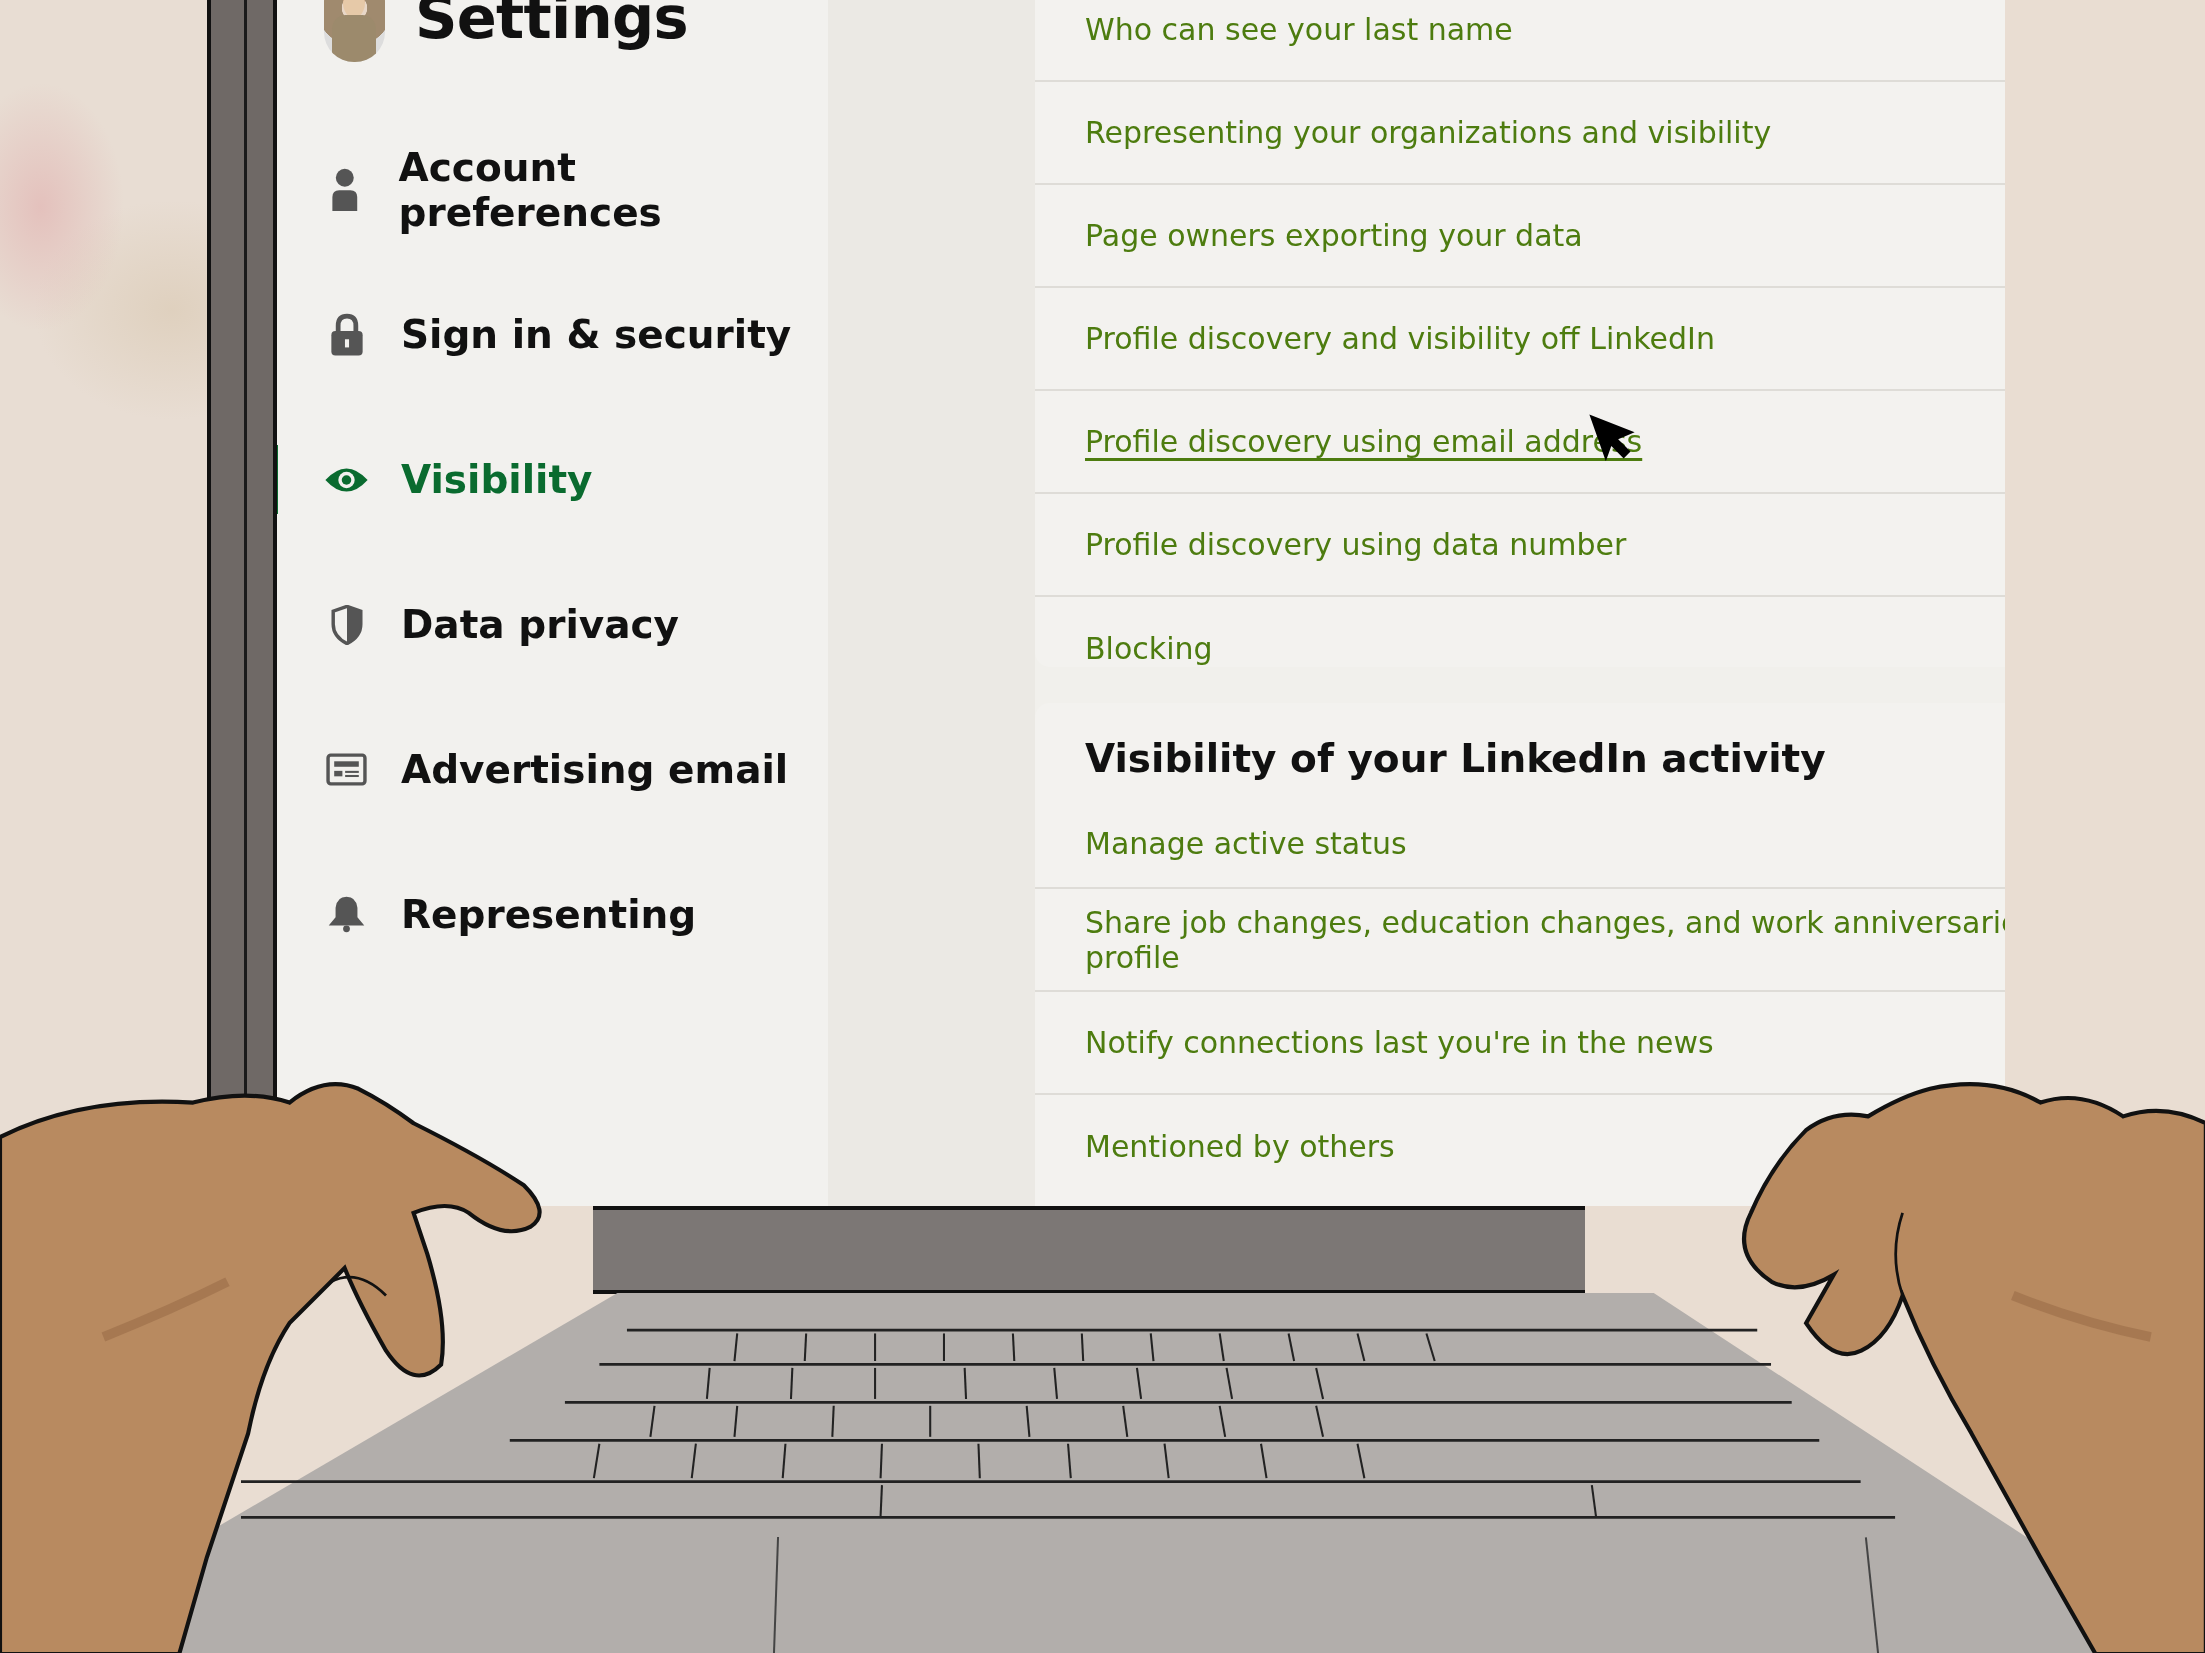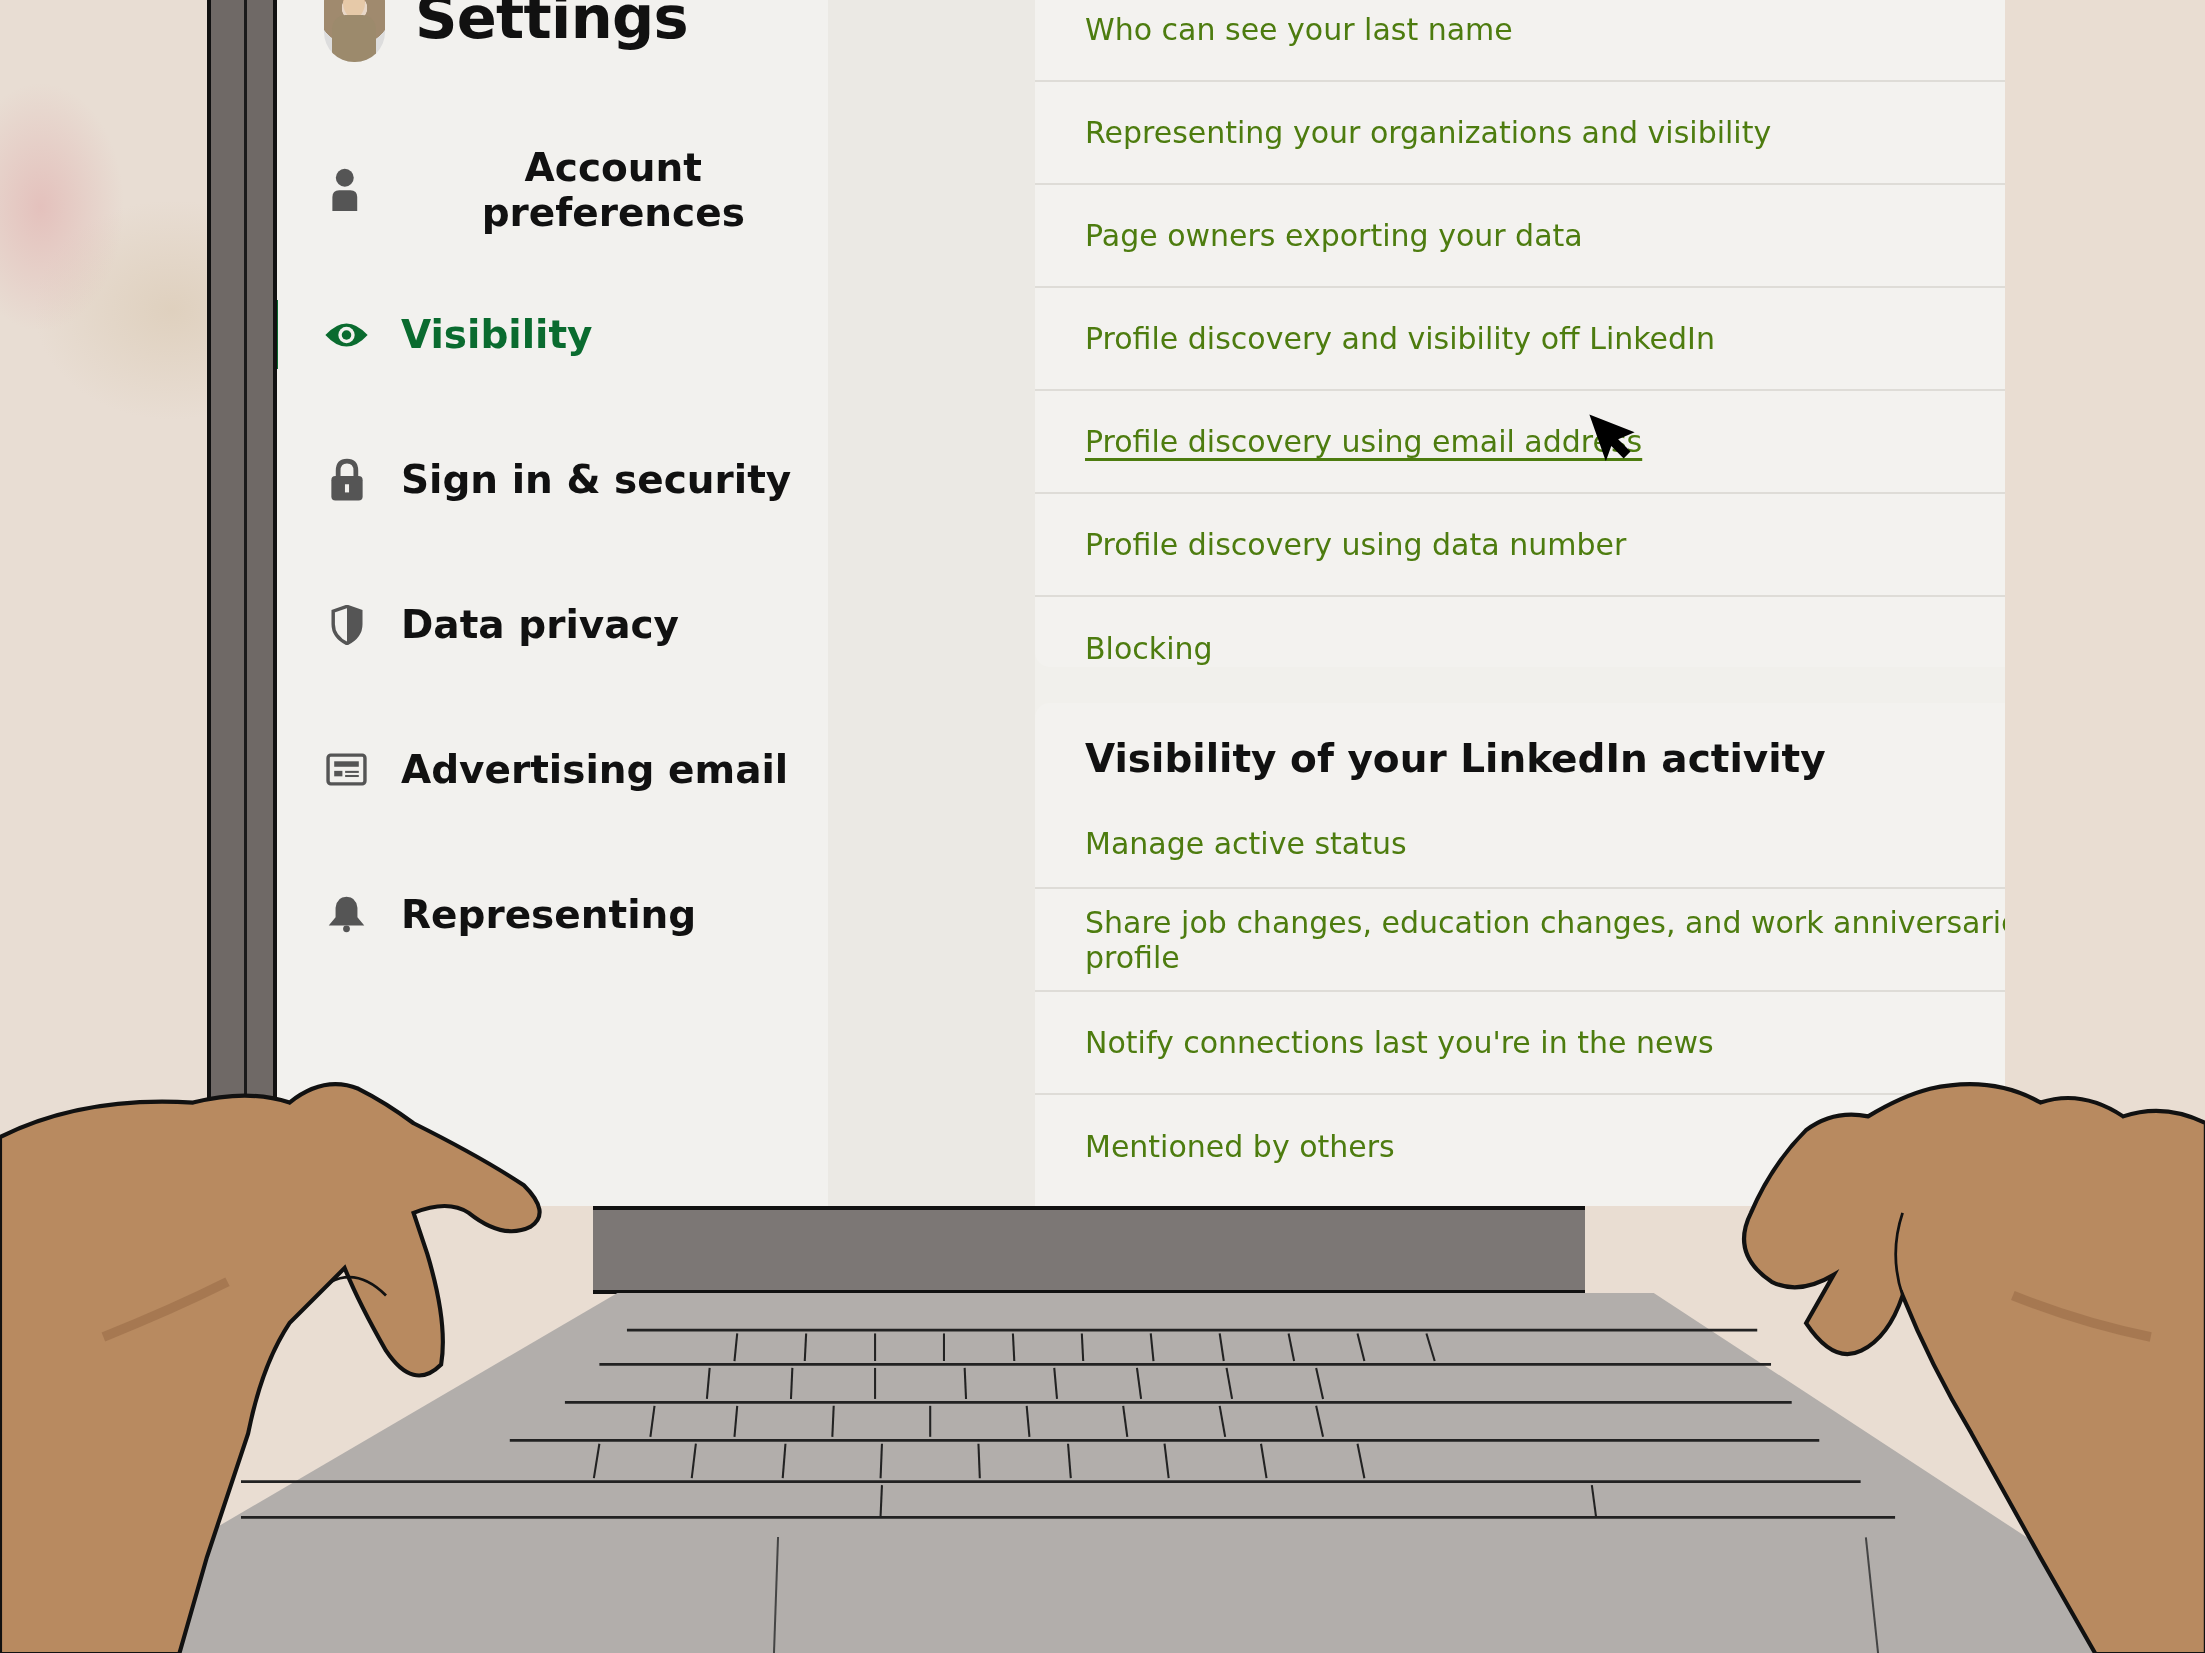--- a/index.html
+++ b/index.html
@@ -49,21 +49,21 @@
 
   .nav { position: absolute; left: 0; top: 117px; width: 551px; }
   .nav-item {
     position: relative; height: 145px; display: flex; align-items: center; padding-left: 47px;
     cursor: pointer;
   }
   .nav-item.active::before {
     content: ""; position: absolute; left: -2.8px; top: 38px; width: 4.1px; height: 69px; background: #0a6b2f;
   }
   .nav-icon { width: 45px; height: 45px; display: flex; align-items: center; justify-content: center; margin-right: 32px; }
-  .nav-label { font-size: 39px; font-weight: bold; color: #111; text-align: center; }
+  .nav-label { font-size: 39px; font-weight: bold; color: #111; }
   .nav-item.active .nav-label { color: #0a6b2f; }
 
   .gutter {
     position: absolute; left: 551px; top: 0; width: 207px; height: 1206px; background: #ebe9e4;
   }
   .card {
     position: absolute; left: 758px; width: 1172px; background: #f3f2ef;
     border-radius: 15px;
   }
   .card1 { top: -20.7px; height: 688px; border-top-left-radius: 0; }
@@ -115,39 +115,39 @@
     <div class="nav">
       <div class="nav-item">
         <span class="nav-icon">
           <svg width="27.6" height="43" viewBox="0 0 40 62">
               <circle cx="20" cy="14" r="13" fill="#555"></circle>
               <path d="M2 62 V42 Q2 32 12 32 H28 Q38 32 38 42 V62 Z" fill="#555"></path>
             </svg>
         </span>
         <span class="nav-label">Account preferences</span>
       </div>
+      <div class="nav-item">
+        <span class="nav-icon">
+          <svg width="34" height="43" viewBox="0 0 50 62">
+              <path d="M12 28 V18 Q12 4 25 4 Q38 4 38 18 V28" stroke="#555" stroke-width="7" fill="none"></path>
+              <rect x="2" y="26" width="46" height="36" rx="6" fill="#555"></rect>
+              <rect x="22" y="38" width="6" height="12" fill="#f2f1ee"></rect>
+            </svg>
+        </span>
+        <span class="nav-label">Sign in &amp; security</span>
+      </div>
       <div class="nav-item active">
         <span class="nav-icon">
           <svg width="45" height="30" viewBox="0 0 66 44">
               <path d="M2 22 Q33 -12 64 22 Q33 56 2 22 Z" fill="#0a6b2f"></path>
               <circle cx="33" cy="22" r="12" fill="#f2f1ee"></circle>
               <circle cx="33" cy="22" r="7" fill="#0a6b2f"></circle>
             </svg>
         </span>
         <span class="nav-label">Visibility</span>
-      </div>
-      <div class="nav-item">
-        <span class="nav-icon">
-          <svg width="34" height="43" viewBox="0 0 50 62">
-              <path d="M12 28 V18 Q12 4 25 4 Q38 4 38 18 V28" stroke="#555" stroke-width="7" fill="none"></path>
-              <rect x="2" y="26" width="46" height="36" rx="6" fill="#555"></rect>
-              <rect x="22" y="38" width="6" height="12" fill="#f2f1ee"></rect>
-            </svg>
-        </span>
-        <span class="nav-label">Sign in &amp; security</span>
       </div>
       <div class="nav-item">
         <span class="nav-icon">
           <svg width="32" height="40" viewBox="0 0 46 58">
               <path d="M23 2 L43 9 V28 Q43 46 23 56 Q3 46 3 28 V9 Z" fill="none" stroke="#555" stroke-width="5"></path>
               <path d="M23 2 L43 9 V28 Q43 46 23 56 Z" fill="#555"></path>
             </svg>
         </span>
         <span class="nav-label">Data privacy</span>
       </div>

